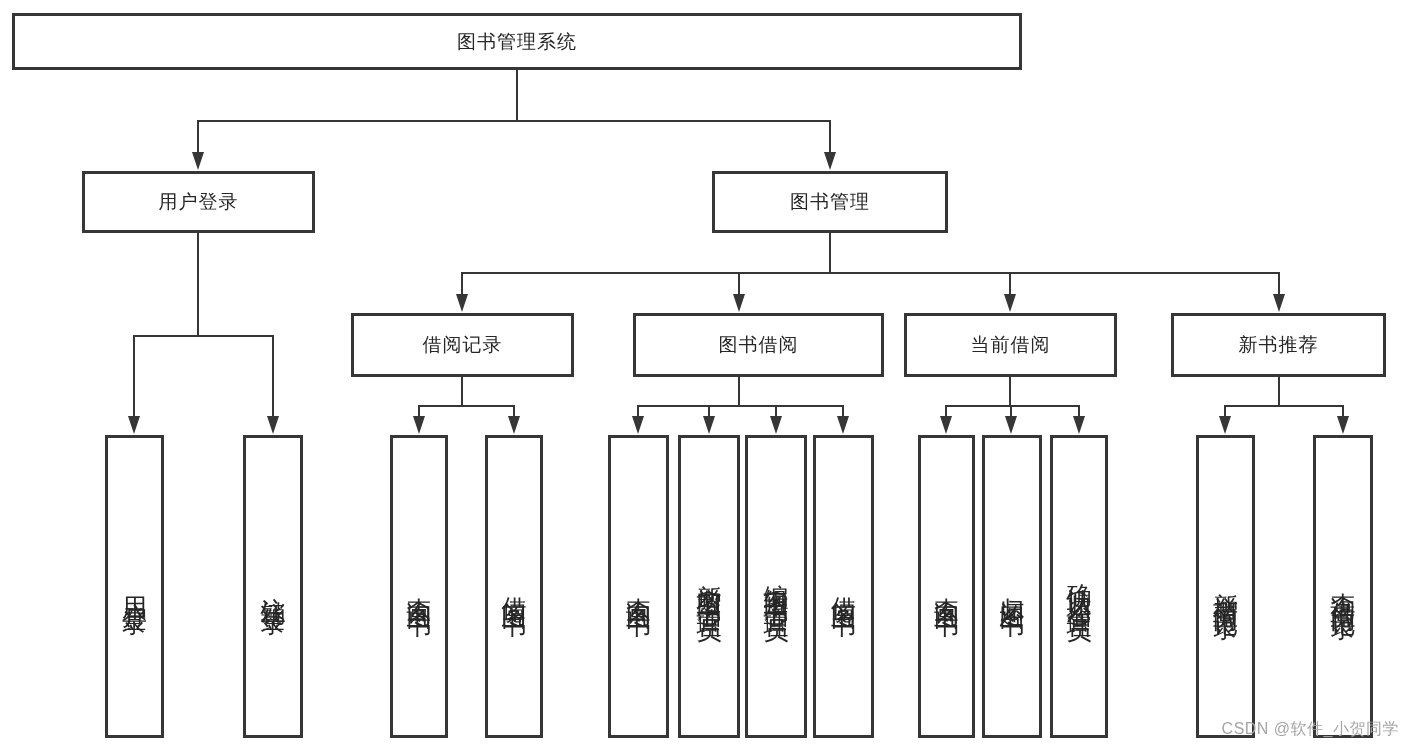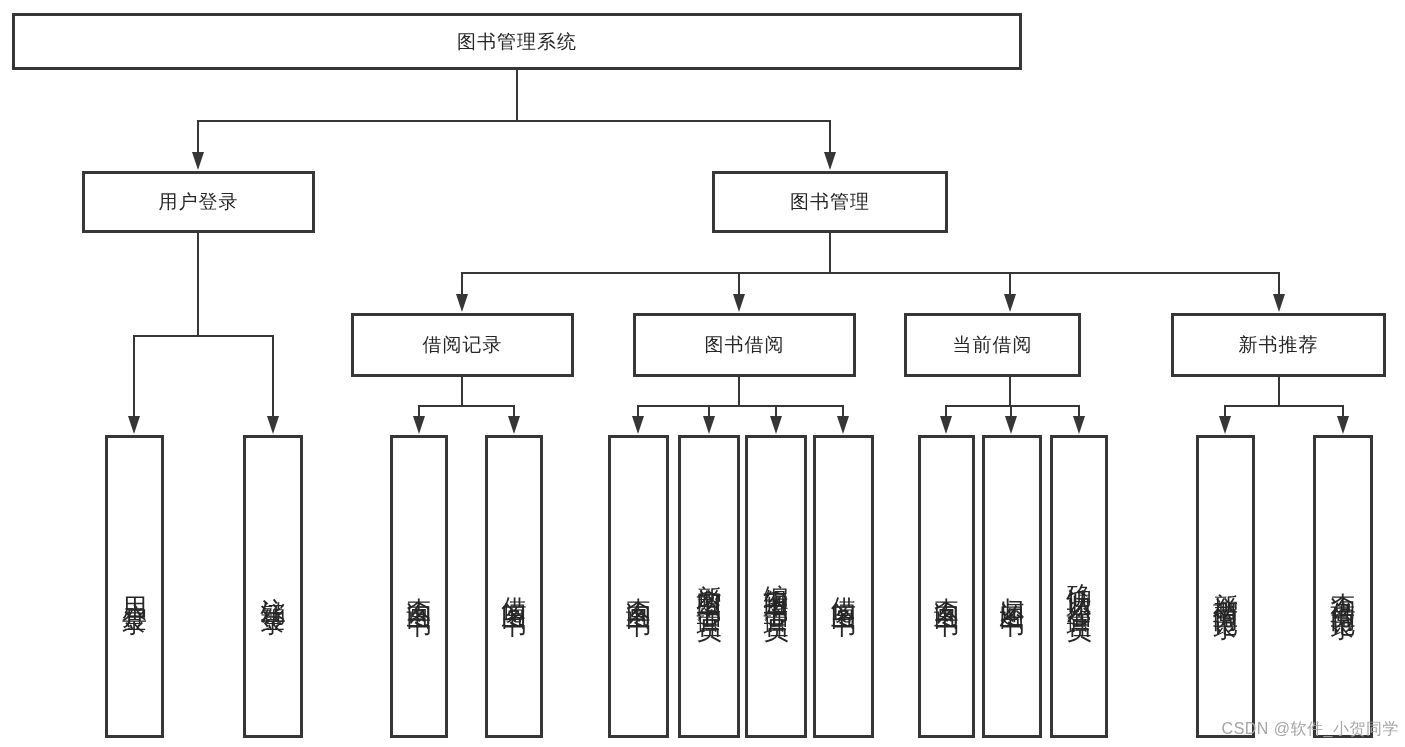--- a/index.html
+++ b/index.html
@@ -39,22 +39,22 @@
     font-size: 25px;
     line-height: 1;
     letter-spacing: 5px;
     white-space: nowrap;
   }
   
   #node-root            { left:12px;   top:13px;  width:1010px; height:57px; }
   #node-user-login      { left:82px;   top:171px; width:233px;  height:62px; }
   #node-book-mgmt       { left:712px;  top:171px; width:236px;  height:62px; }
   #node-new-book-rec    { left:351px;  top:313px; width:223px;  height:64px; }
-  #node-book-borrow     { left:633px;  top:313px; width:223px;  height:64px; }
-  #node-current-borrow  { left:904px;  top:313px; width:177px;  height:64px; }
+  #node-book-borrow     { left:633px;  top:313px; width:251px;  height:64px; }
+  #node-current-borrow  { left:904px;  top:313px; width:213px;  height:64px; }
   #node-borrow-records  { left:1171px; top:313px; width:215px;  height:64px; }
   .leaf { top:435px; height:303px; }
   #leaf-login           { left:105px;  width:59px; }
   #leaf-logout          { left:243px;  width:60px; }
   #leaf-rec-query       { left:390px;  width:58px; }
   #leaf-rec-borrow      { left:485px;  width:58px; }
   #leaf-bb-query        { left:608px;  width:61px; }
   #leaf-bb-add          { left:678px;  width:62px; }
   #leaf-bb-edit         { left:745px;  width:62px; }
   #leaf-bb-borrow       { left:813px;  width:61px; }

